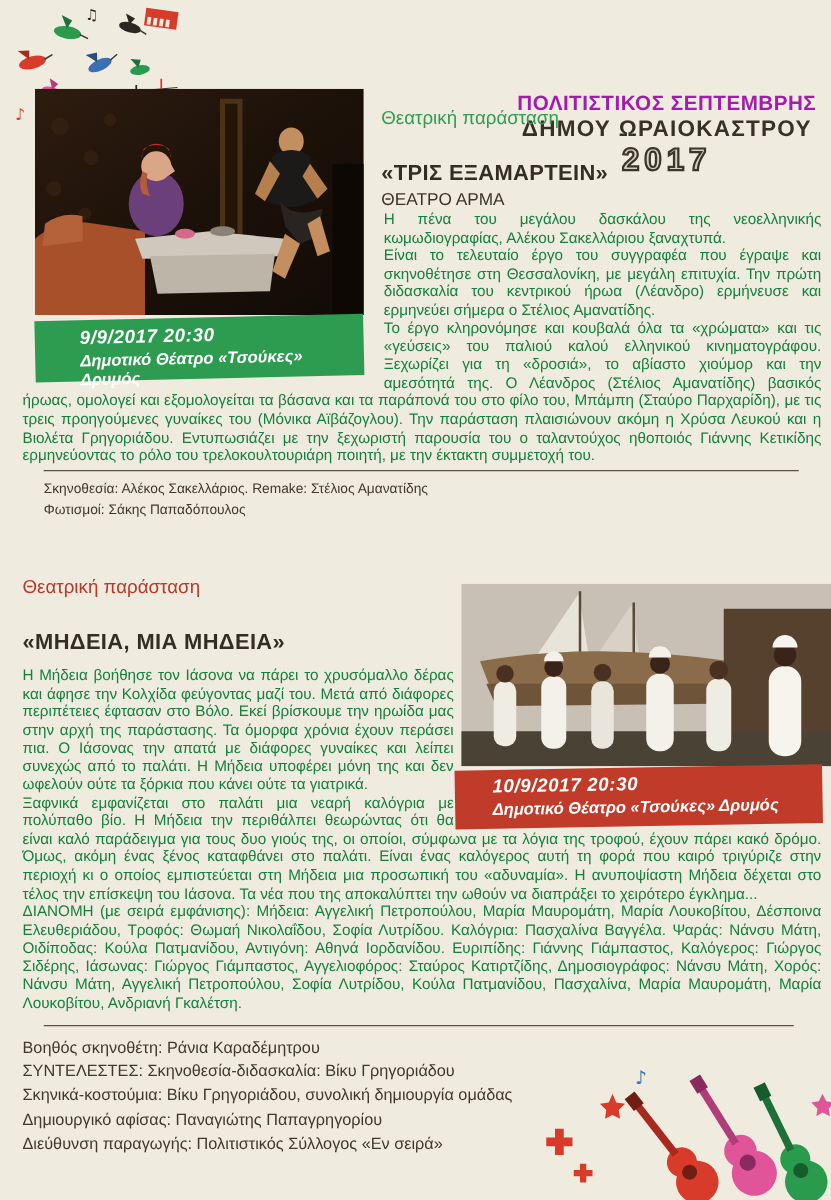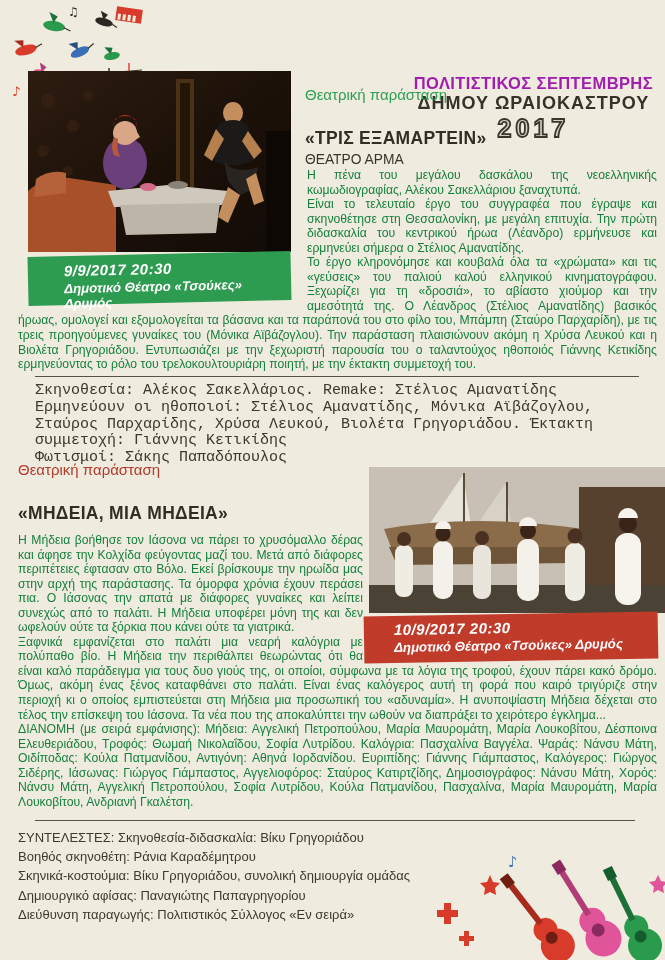--- a/index.html
+++ b/index.html
@@ -44,21 +44,21 @@
   .body1 { left:18px; top:168px; width:639px; }
   .body1 .spacer { float:left; width:289px; height:143px; }
   .body2 { left:18px; top:533px; width:639px; }
   .body2 .spacer { float:right; width:294px; height:130px; }
   .body-text p { margin:0; }
   
   .rule { position:absolute; border-top:1.6px solid #57514a; }
   .rule1 { left:35px; top:376px; width:604px; }
   .rule2 { left:35px; top:820px; width:600px; }
   .credits1 { position:absolute; left:35px; top:383px; width:622px;
-              font-size:15px; line-height:16.8px;font-family:Liberation Mono, monospace; }
+              font-size:11px; line-height:16.8px; }
   .footer-credits { position:absolute; left:18px; top:828px; width:440px;
                     font-size:13px; line-height:19.2px; }
 </style>
 </head>
 <body>
 
 <div class="page">
 
   <svg class="birds" viewBox="0 0 140 100">
     <g transform="translate(18,46) rotate(-15)">
@@ -173,21 +173,20 @@
     <div class="spacer"></div>
     <p>Η πένα του μεγάλου δασκάλου της νεοελληνικής κωμωδιογραφίας, Αλέκου Σακελλάριου ξαναχτυπά.</p>
     <p>Είναι το τελευταίο έργο του συγγραφέα που έγραψε και σκηνοθέτησε στη Θεσσαλονίκη, με μεγάλη επιτυχία. Την πρώτη διδασκαλία του κεντρικού ήρωα (Λέανδρο) ερμήνευσε και ερμηνεύει σήμερα ο Στέλιος Αμανατίδης.</p>
     <p>Το έργο κληρονόμησε και κουβαλά όλα τα «χρώματα» και τις «γεύσεις» του παλιού καλού ελληνικού κινηματογράφου. Ξεχωρίζει για τη «δροσιά», το αβίαστο χιούμορ και την αμεσότητά της. Ο Λέανδρος (Στέλιος Αμανατίδης) βασικός ήρωας, ομολογεί και εξομολογείται τα βάσανα και τα παράπονά του στο φίλο του, Μπάμπη (Σταύρο Παρχαρίδη), με τις τρεις προηγούμενες γυναίκες του (Μόνικα Αϊβάζογλου). Την παράσταση πλαισιώνουν ακόμη η Χρύσα Λευκού και η Βιολέτα Γρηγοριάδου. Εντυπωσιάζει με την ξεχωριστή παρουσία του ο ταλαντούχος ηθοποιός Γιάννης Κετικίδης ερμηνεύοντας το ρόλο του τρελοκουλτουριάρη ποιητή, με την έκτακτη συμμετοχή του.</p>
   </div>
 
   <div class="rule rule1"></div>
 
   <div class="credits1">
     <div>Σκηνοθεσία: Αλέκος Σακελλάριος. Remake: Στέλιος Αμανατίδης</div>
-    <div>Ερμηνεύουν οι ηθοποιοί: Στέλιος Αμανατίδης, Μόνικα Αϊβάζογλου, Σταύρος Παρχαρίδης, Χρύσα Λευκού, Βιολέτα Γρηγοριάδου. Έκτακτη συμμετοχή: Γιάννης Κετικίδης</div>
     <div>Φωτισμοί: Σάκης Παπαδόπουλος</div>
   </div>
 
   <div class="sec-head sec2-head">
     <div class="kicker">Θεατρική παράσταση</div>
     <div class="title">«ΜΗΔΕΙΑ, ΜΙΑ ΜΗΔΕΙΑ»</div>
   </div>
 
   <div class="photo2">
     <svg viewBox="0 0 296 146" preserveAspectRatio="none">
@@ -228,22 +227,22 @@
   <div class="body-text body2">
     <div class="spacer"></div>
     <p>Η Μήδεια βοήθησε τον Ιάσονα να πάρει το χρυσόμαλλο δέρας και άφησε την Κολχίδα φεύγοντας μαζί του. Μετά από διάφορες περιπέτειες έφτασαν στο Βόλο. Εκεί βρίσκουμε την ηρωίδα μας στην αρχή της παράστασης. Τα όμορφα χρόνια έχουν περάσει πια. Ο Ιάσονας την απατά με διάφορες γυναίκες και λείπει συνεχώς από το παλάτι. Η Μήδεια υποφέρει μόνη της και δεν ωφελούν ούτε τα ξόρκια που κάνει ούτε τα γιατρικά.</p>
     <p>Ξαφνικά εμφανίζεται στο παλάτι μια νεαρή καλόγρια με πολύπαθο βίο. Η Μήδεια την περιθάλπει θεωρώντας ότι θα είναι καλό παράδειγμα για τους δυο γιούς της, οι οποίοι, σύμφωνα με τα λόγια της τροφού, έχουν πάρει κακό δρόμο. Όμως, ακόμη ένας ξένος καταφθάνει στο παλάτι. Είναι ένας καλόγερος αυτή τη φορά που καιρό τριγύριζε στην περιοχή κι ο οποίος εμπιστεύεται στη Μήδεια μια προσωπική του «αδυναμία». Η ανυποψίαστη Μήδεια  δέχεται στο τέλος την επίσκεψη του Ιάσονα. Τα νέα που της αποκαλύπτει την ωθούν να διαπράξει το χειρότερο έγκλημα...</p>
     <p>ΔΙΑΝΟΜΗ (με σειρά εμφάνισης):  Μήδεια: Αγγελική Πετροπούλου, Μαρία Μαυρομάτη, Μαρία Λουκοβίτου, Δέσποινα Ελευθεριάδου, Τροφός: Θωμαή Νικολαΐδου, Σοφία Λυτρίδου. Καλόγρια: Πασχαλίνα Βαγγέλα. Ψαράς: Νάνσυ Μάτη, Οιδίποδας: Κούλα Πατμανίδου, Αντιγόνη: Αθηνά Ιορδανίδου. Ευριπίδης: Γιάννης Γιάμπαστος, Καλόγερος: Γιώργος Σιδέρης, Ιάσωνας: Γιώργος Γιάμπαστος, Αγγελιοφόρος: Σταύρος Κατιρτζίδης, Δημοσιογράφος: Νάνσυ Μάτη, Χορός: Νάνσυ Μάτη, Αγγελική Πετροπούλου, Σοφία Λυτρίδου, Κούλα Πατμανίδου, Πασχαλίνα, Μαρία Μαυρομάτη, Μαρία Λουκοβίτου, Ανδριανή Γκαλέτση.</p>
   </div>
 
   <div class="rule rule2"></div>
 
   <div class="footer-credits">
+    <div>Βοηθός σκηνοθέτη: Ράνια Καραδέμητρου</div>
     <div>ΣΥΝΤΕΛΕΣΤΕΣ: Σκηνοθεσία-διδασκαλία: Βίκυ Γρηγοριάδου</div>
-    <div>Βοηθός σκηνοθέτη: Ράνια Καραδέμητρου</div>
     <div>Σκηνικά-κοστούμια: Βίκυ Γρηγοριάδου, συνολική δημιουργία ομάδας</div>
     <div>Δημιουργικό αφίσας: Παναγιώτης Παπαγρηγορίου</div>
     <div>Διεύθυνση παραγωγής: Πολιτιστικός Σύλλογος «Εν σειρά»</div>
   </div>
 
   <svg class="guitars" viewBox="0 0 235 115">
     <path d="M14,58 h7 v7 h7 v7 h-7 v7 h-7 v-7 h-7 v-7 h7 z" fill="#d93b2b"></path>
     <path d="M34,86 h5 v5 h5 v5 h-5 v5 h-5 v-5 h-5 v-5 h5 z" fill="#d93b2b"></path>
     <path d="M60,30 l3,7 l7,1 l-5,5 l1,7 l-6,-3 l-6,3 l1,-7 l-5,-5 l7,-1 z" fill="#d93b2b"></path>
     <text x="78" y="22" font-family="DejaVu Sans, sans-serif" font-size="15" fill="#3a6fb5">♪</text>

